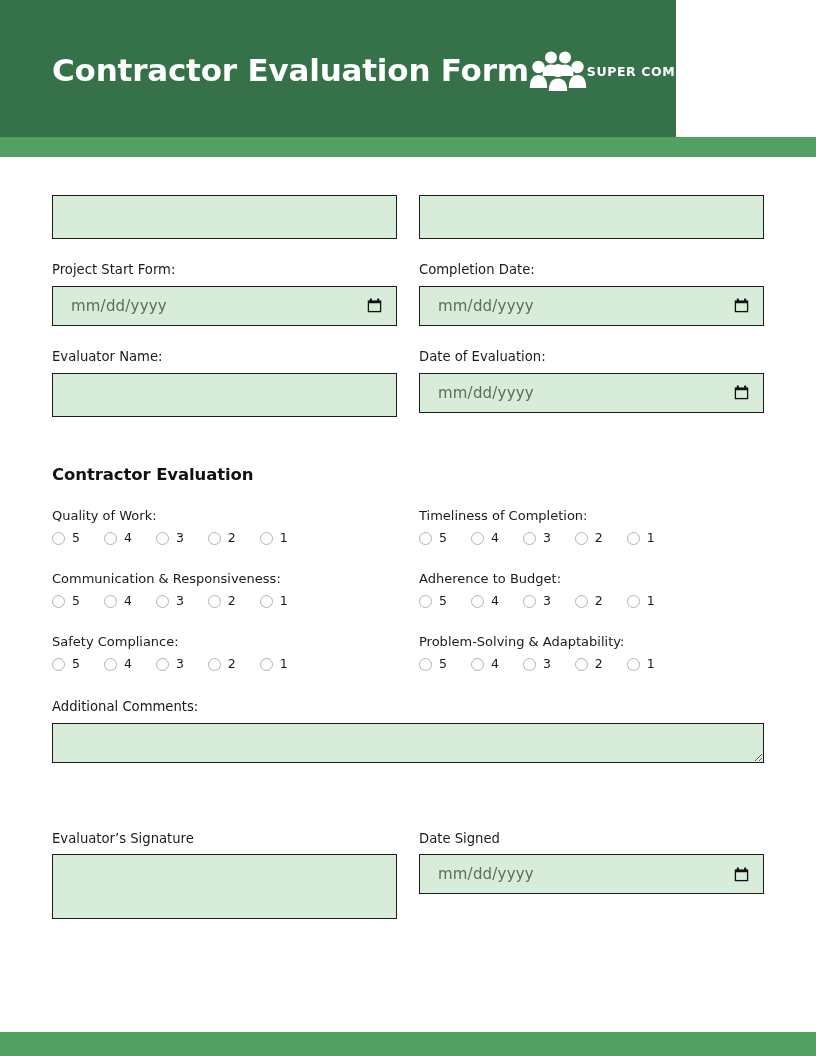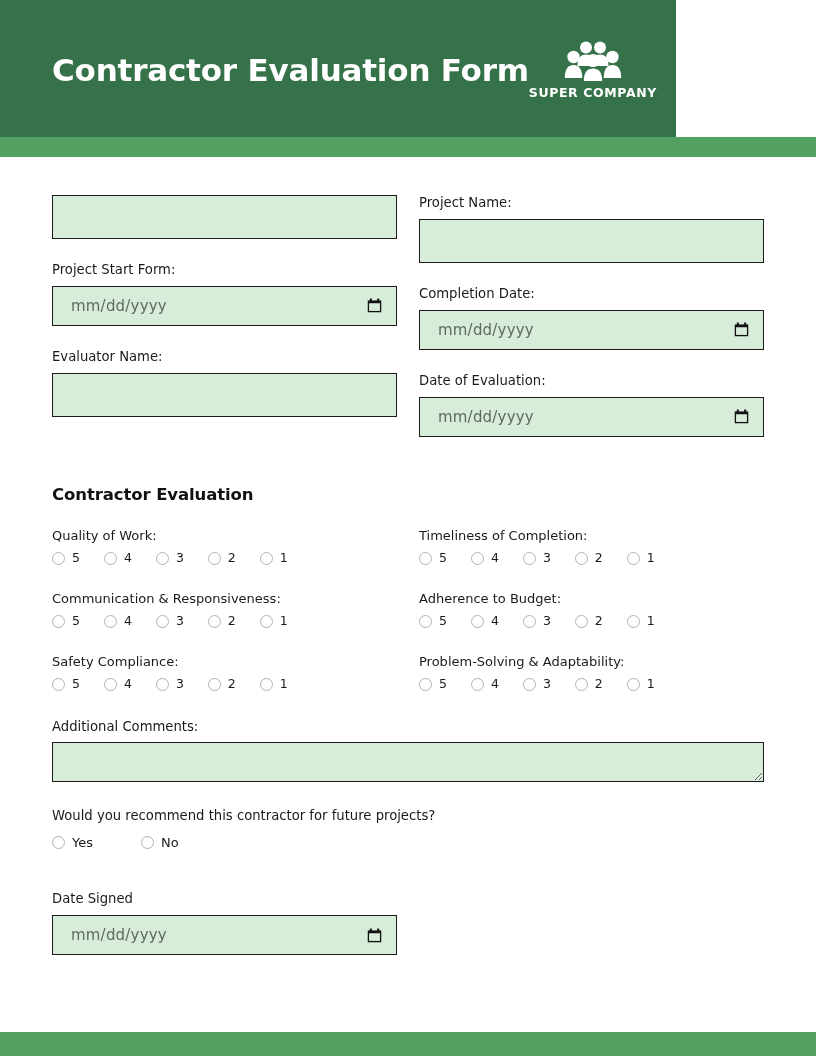--- a/index.html
+++ b/index.html
@@ -31,21 +31,21 @@
     font-size: 31px;
     font-weight: bold;
     letter-spacing: -0.2px;
     line-height: 1;
     margin: 0;
     padding-top: 4px;
     white-space: nowrap;
   }
   .brand {
     display: flex;
-    flex-direction: column;
+    flex-direction: row;
     align-items: center;
     justify-content: center;
     padding-right: 0px;
     margin-top: 2px;
   }
   .brand-mark { width: 58px; height: 42px; display: block; }
   .brand-name {
     color: #ffffff;
     font-size: 12.5px;
     font-weight: bold;
@@ -249,21 +249,20 @@
       <div class="field-row">
         <label class="field-label">Evaluator Name:</label>
         <input class="input-box tall" type="text" value="" placeholder="" style="">
       </div>
 
     </div>
 
     <div class="col">
 
       <div class="field-row">
-        <label class="field-label">Project Name:</label>
         <input class="input-box tall" type="text" value="" placeholder="" style="">
       </div>
 
       <div class="gap-a"></div>
 
       <div class="field-row">
         <label class="field-label">Completion Date:</label>
         <div class="date-box">
           <span class="date-placeholder">mm/dd/yyyy</span>
           <svg class="cal-icon" viewBox="0 0 16 16">
@@ -476,39 +475,29 @@
 
   <div style="height:28px"></div>
 
   <div class="field-row">
     <label class="field-label">Additional Comments:</label>
     <textarea class="comments-box" placeholder="" style=""></textarea>
   </div>
 
   <div style="height:20px"></div>
 
-  <div>
-    <label class="field-label">Would you recommend this contractor for future projects?</label>
-    <div style="height:4px"></div>
-    <div class="recommend-row">
-      <label class="radio-item">
-        <span class="radio-circle"></span>
-        <span class="radio-text">Yes</span>
-      </label>
-      <label class="radio-item">
-        <span class="radio-circle"></span>
-        <span class="radio-text">No</span>
-      </label>
+
+  <div style="height:42px"></div>
+
+  <div class="grid-2">
+
+    <div class="col">
+      <label class="field-label">Evaluator’s Signature</label>
+      <div class="sig-box"></div>
     </div>
-  </div>
-
-  <div style="height:42px"></div>
-
-  <div class="grid-2">
-
 
     <div class="col">
       <label class="field-label">Date Signed</label>
       <div class="date-box">
         <span class="date-placeholder">mm/dd/yyyy</span>
         <svg class="cal-icon" viewBox="0 0 16 16">
           <rect x="3" y="0.6" width="2.2" height="3" fill="#111111"></rect>
           <rect x="10.8" y="0.6" width="2.2" height="3" fill="#111111"></rect>
           <rect x="0.8" y="2.6" width="14.4" height="12.6" fill="#111111"></rect>
           <rect x="2.2" y="5.6" width="11.6" height="8.2" fill="#d8ecda"></rect>

